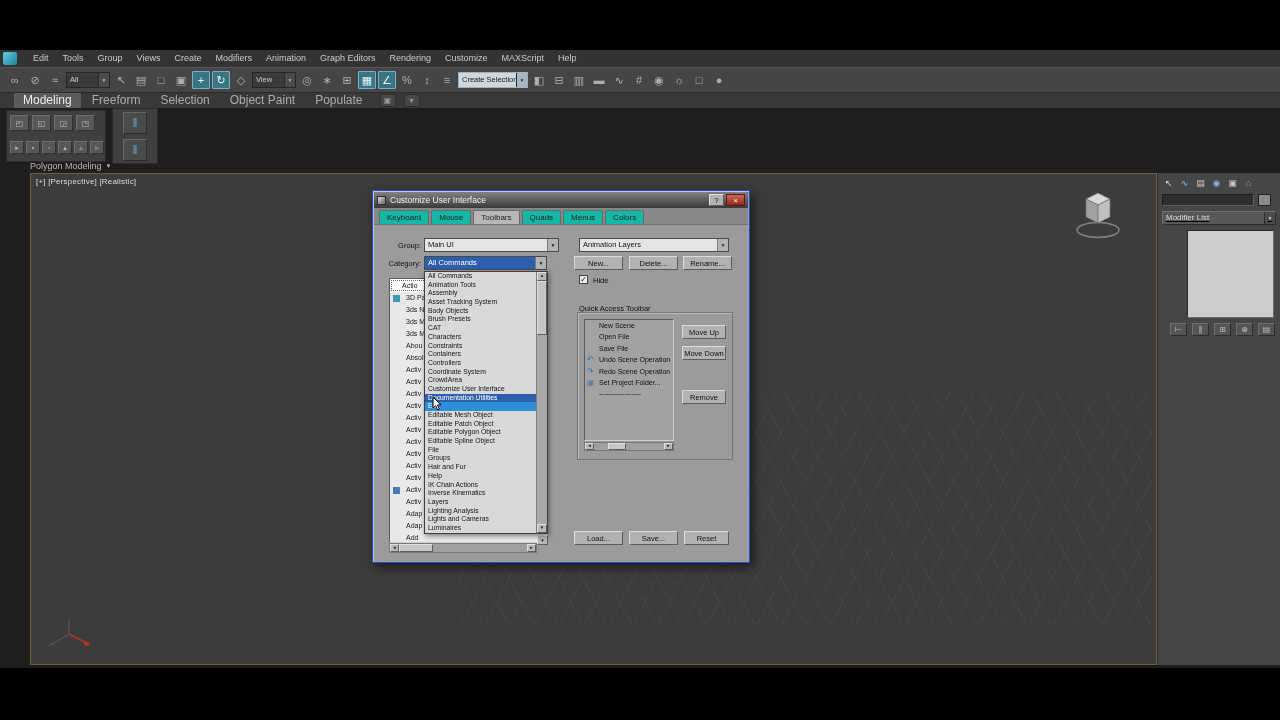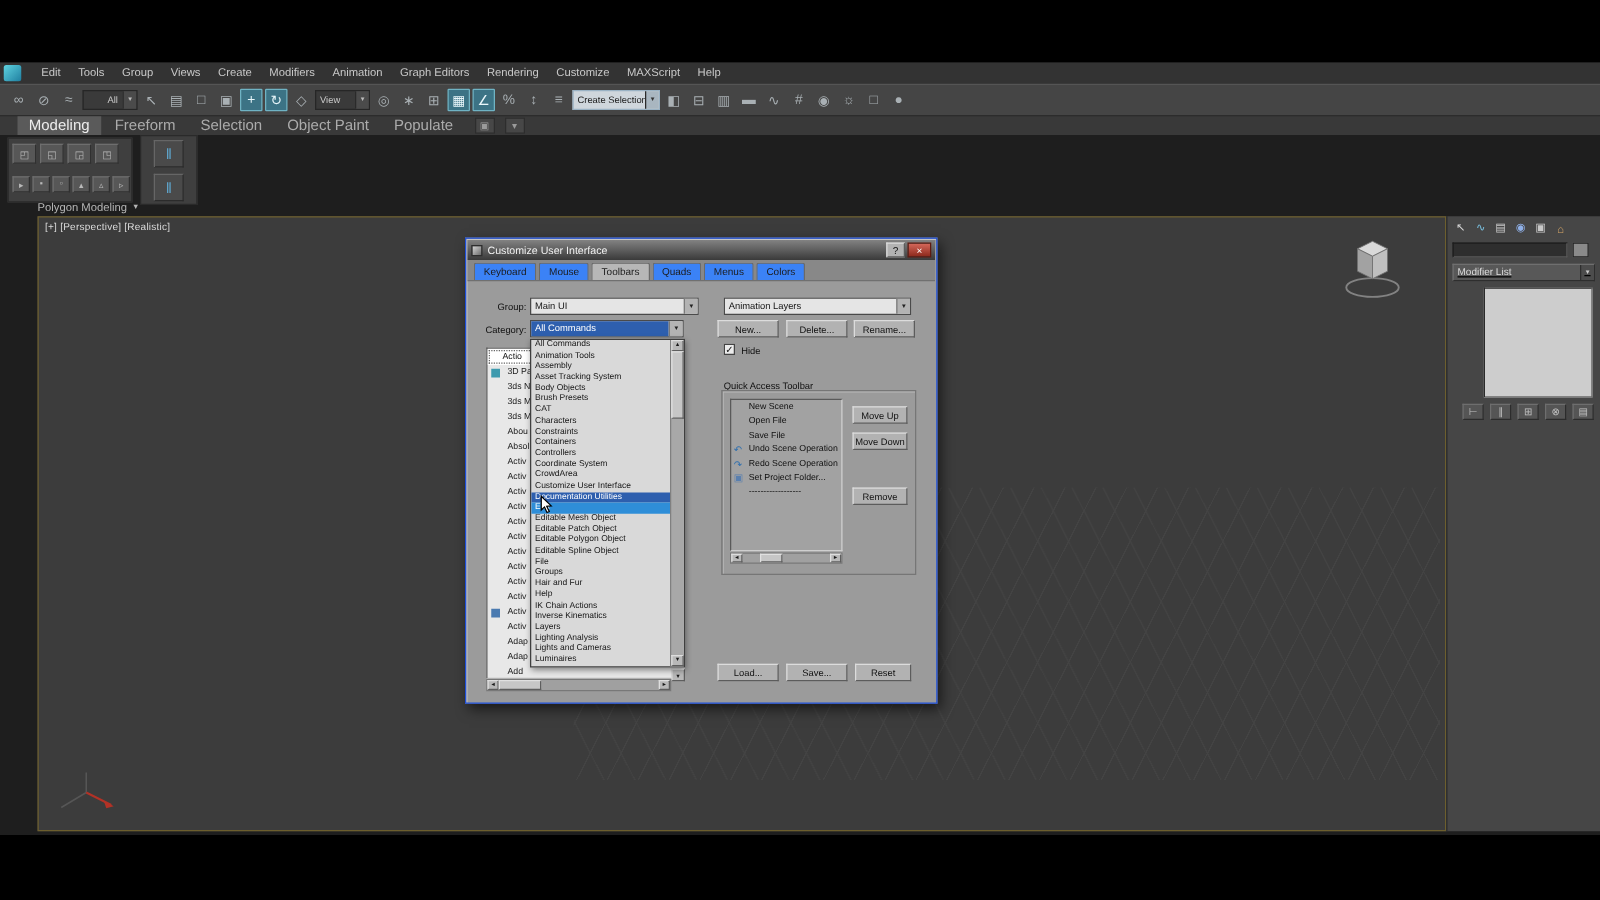--- a/index.html
+++ b/index.html
@@ -69,21 +69,21 @@
 
 
 .dialog{position:absolute;left:372px;top:190px;width:378px;height:373px;background:#9b9b9b;border:1px solid #1d4ed8;box-shadow:3px 4px 10px rgba(0,0,0,.6),inset 1px 1px 0 #c4c4c4;z-index:10;font-size:8px;color:#141414;}
 .dlg-title{position:absolute;left:1px;top:1px;right:1px;height:16px;background:linear-gradient(180deg,#828282,#3a3a3a);display:flex;align-items:center;padding:0 3px;}
 .dlg-icon{width:9px;height:9px;background:linear-gradient(135deg,#d8d8d8,#6a6a6a);margin-right:4px;border:1px solid #2e2e2e;flex:0 0 auto;}
 .dlg-title-text{flex:1;font-size:8.5px;color:#f2f2f2;white-space:nowrap;overflow:hidden;}
 .tbtn{width:15px;height:12px;background:#b2b2b2;border:1px solid;border-color:#dcdcdc #5c5c5c #5c5c5c #dcdcdc;font-size:8px;color:#111;display:flex;align-items:center;justify-content:center;margin-left:2px;flex:0 0 auto;}
 .dlg-close{width:19px;height:12px;background:linear-gradient(180deg,#d4675a,#8e2a1d);border:1px solid #5e1a10;color:#fff;font-size:8px;display:flex;align-items:center;justify-content:center;margin-left:2px;flex:0 0 auto;}
 .dlg-tabstrip{position:absolute;left:1px;top:17px;right:1px;height:16px;background:#888;}
 .dlg-tabs{position:absolute;left:6px;top:19px;display:flex;gap:2px;}
-.dlg-tab{height:14px;line-height:14px;padding:0 7px;font-size:8px;background:#3b82f6;border:1px solid #6a6a6a;border-bottom:none;border-radius:2px 2px 0 0;color:#1c1c1c;}
+.dlg-tab{height:14px;line-height:14px;padding:0 7px;font-size:8px;background:#14b8a6;border:1px solid #6a6a6a;border-bottom:none;border-radius:2px 2px 0 0;color:#1c1c1c;}
 .dlg-tab.active{background:#b7b7b7;}
 .dlg-body{position:absolute;left:1px;top:33px;right:1px;bottom:1px;border-top:1px solid #707070;}
 .abs{position:absolute;}
 .lbl{position:absolute;font-size:7.5px;color:#101010;}
 .bevel-btn{position:absolute;background:#b2b2b2;border:1px solid;border-color:#dcdcdc #5c5c5c #5c5c5c #dcdcdc;font-size:7.5px;color:#111;display:flex;align-items:center;justify-content:center;text-align:right;}
 
 .group-lbl{left:12px;top:50px;width:36px;text-align:right;}
 .group-combo{left:51px;top:47px;width:135px;}
 .anim-combo{left:206px;top:47px;width:150px;}
 .cat-lbl{left:5px;top:68px;width:43px;text-align:right;}
@@ -151,21 +151,21 @@
         <div class="menu-item">Rendering</div>
         <div class="menu-item">Customize</div>
         <div class="menu-item">MAXScript</div>
         <div class="menu-item">Help</div>
       </div>
 
     <div class="toolbar" id="toolbar">
         <div class="tb-icon">∞</div>
         <div class="tb-icon">⊘</div>
         <div class="tb-icon">≈</div>
-        <div class="combo combo-dark" style="width: 44px; flex: 0 0 auto; padding-left: 16px;">
+        <div class="combo combo-dark" style="width: 44px; flex: 0 0 auto;">
           <span class="val">All</span>
           <span class="arrow">▼</span>
         </div>
         <div class="tb-icon">↖</div>
         <div class="tb-icon">▤</div>
         <div class="tb-icon">□</div>
         <div class="tb-icon">▣</div>
         <div class="tb-icon active">+</div>
         <div class="tb-icon active">↻</div>
         <div class="tb-icon">◇</div>

